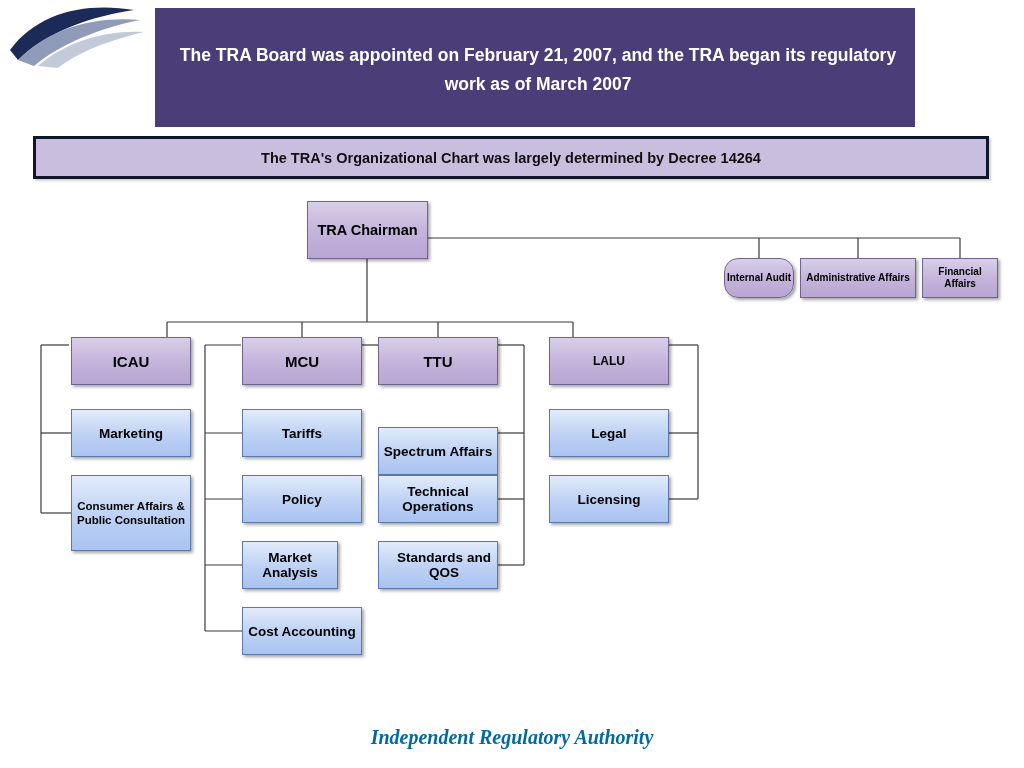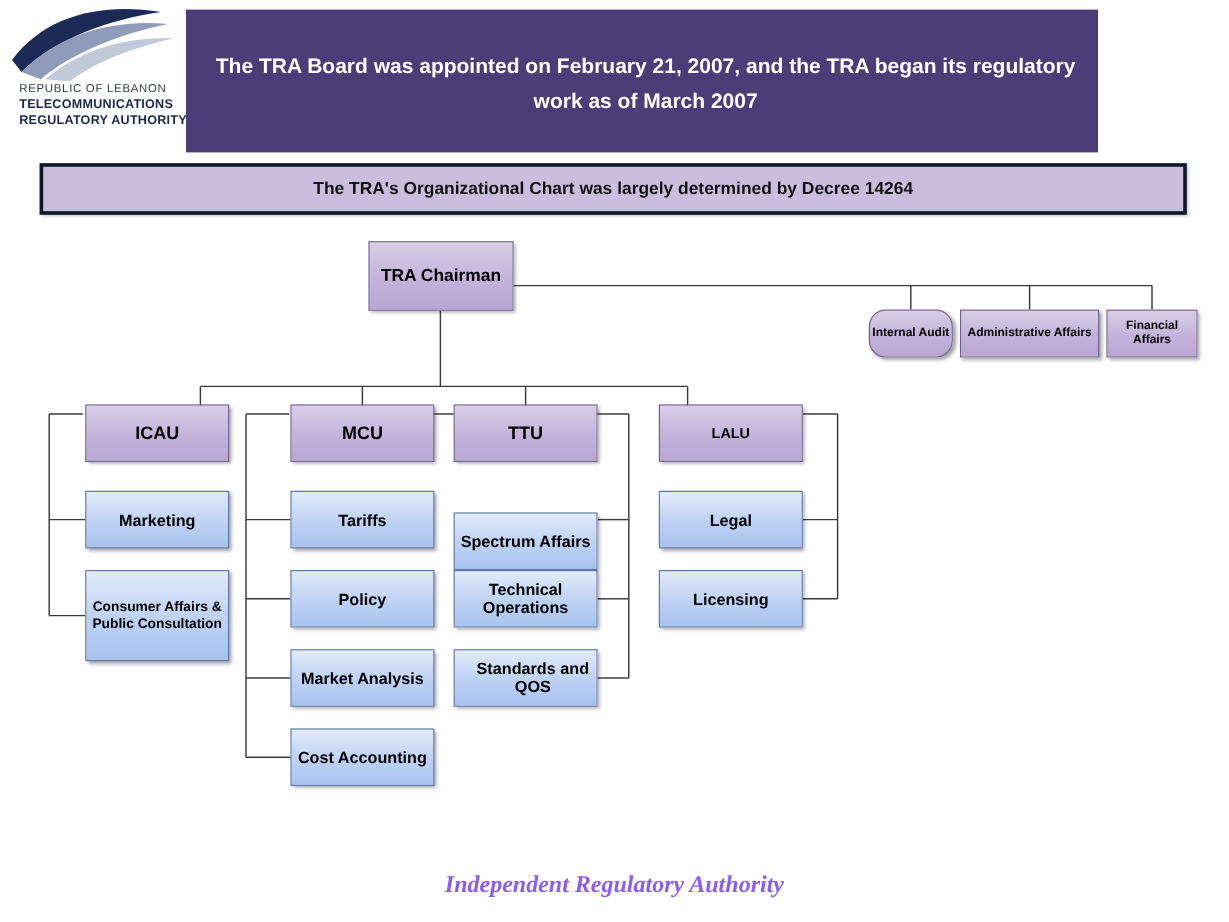--- a/index.html
+++ b/index.html
@@ -46,37 +46,32 @@
   .blue{
     background:linear-gradient(to bottom,#e2ebfb 0%,#bdd1f4 55%,#a9c3f0 100%);
     border:1px solid #5e79a8;
   }
   .small{font-size:10px;line-height:12px;}
   .lines{position:absolute;left:0;top:0;width:1024px;height:768px;pointer-events:none;}
   
   .footer{
     position:absolute;left:0;top:726px;width:1024px;text-align:center;
     font-family:"Liberation Serif", serif;
-    font-size:20px;font-style:italic;font-weight:bold;color:#8b5cf6;
+    font-size:20px;font-style:italic;font-weight:bold;color:#0369a1;
   }
 </style>
 </head>
 <body>
 
 <div class="logo-block">
   <svg class="logo-swoosh" viewBox="0 0 150 62">
     <path d="M2 44 C 30 6, 78 -4, 126 4 C 84 10, 38 26, 10 54 Z" fill="#1b2a57"></path>
     <path d="M10 54 C 42 22, 86 10, 132 14 C 92 22, 52 38, 26 60 Z" fill="#8f9bb8"></path>
     <path d="M30 60 C 58 36, 96 24, 136 26 C 102 34, 70 46, 50 62 Z" fill="#c2c9d8"></path>
   </svg>
-  <div class="logo-text">
-    <div class="l1">REPUBLIC OF LEBANON</div>
-    <div>TELECOMMUNICATIONS</div>
-    <div>REGULATORY AUTHORITY</div>
-  </div>
 </div>
 
 <div class="header-band">
   <div class="htxt">The TRA Board was appointed on February 21, 2007, and the TRA began its regulatory work as of March 2007</div>
 </div>
 
 <div class="subtitle-bar">
   <span>The TRA's Organizational Chart was largely determined by Decree 14264</span>
 </div>
 
@@ -159,21 +154,21 @@
 <div class="node blue" style="left:71px;top:475px;width:120px;height:76px;font-size:11.5px;line-height:14px;">
   <span>Consumer Affairs &amp; Public Consultation</span>
 </div>
 
 <div class="node blue" style="left:242px;top:409px;width:120px;height:48px;font-size:13.5px;">
   <span>Tariffs</span>
 </div>
 <div class="node blue" style="left:242px;top:475px;width:120px;height:48px;font-size:13.5px;text-align:right;">
   <span>Policy</span>
 </div>
-<div class="node blue" style="left:242px;top:541px;width:120px;height:48px;font-size:13.5px;">
+<div class="node blue" style="left:242px;top:541px;width:96px;height:48px;font-size:13.5px;">
   <span>Market Analysis</span>
 </div>
 <div class="node blue" style="left:242px;top:607px;width:120px;height:48px;font-size:13.5px;">
   <span>Cost Accounting</span>
 </div>
 
 <div class="node blue" style="left:378px;top:409px;width:120px;height:48px;font-size:13.5px;margin-top:18px;">
   <span>Spectrum Affairs</span>
 </div>
 <div class="node blue" style="left:378px;top:475px;width:120px;height:48px;font-size:13.5px;">

